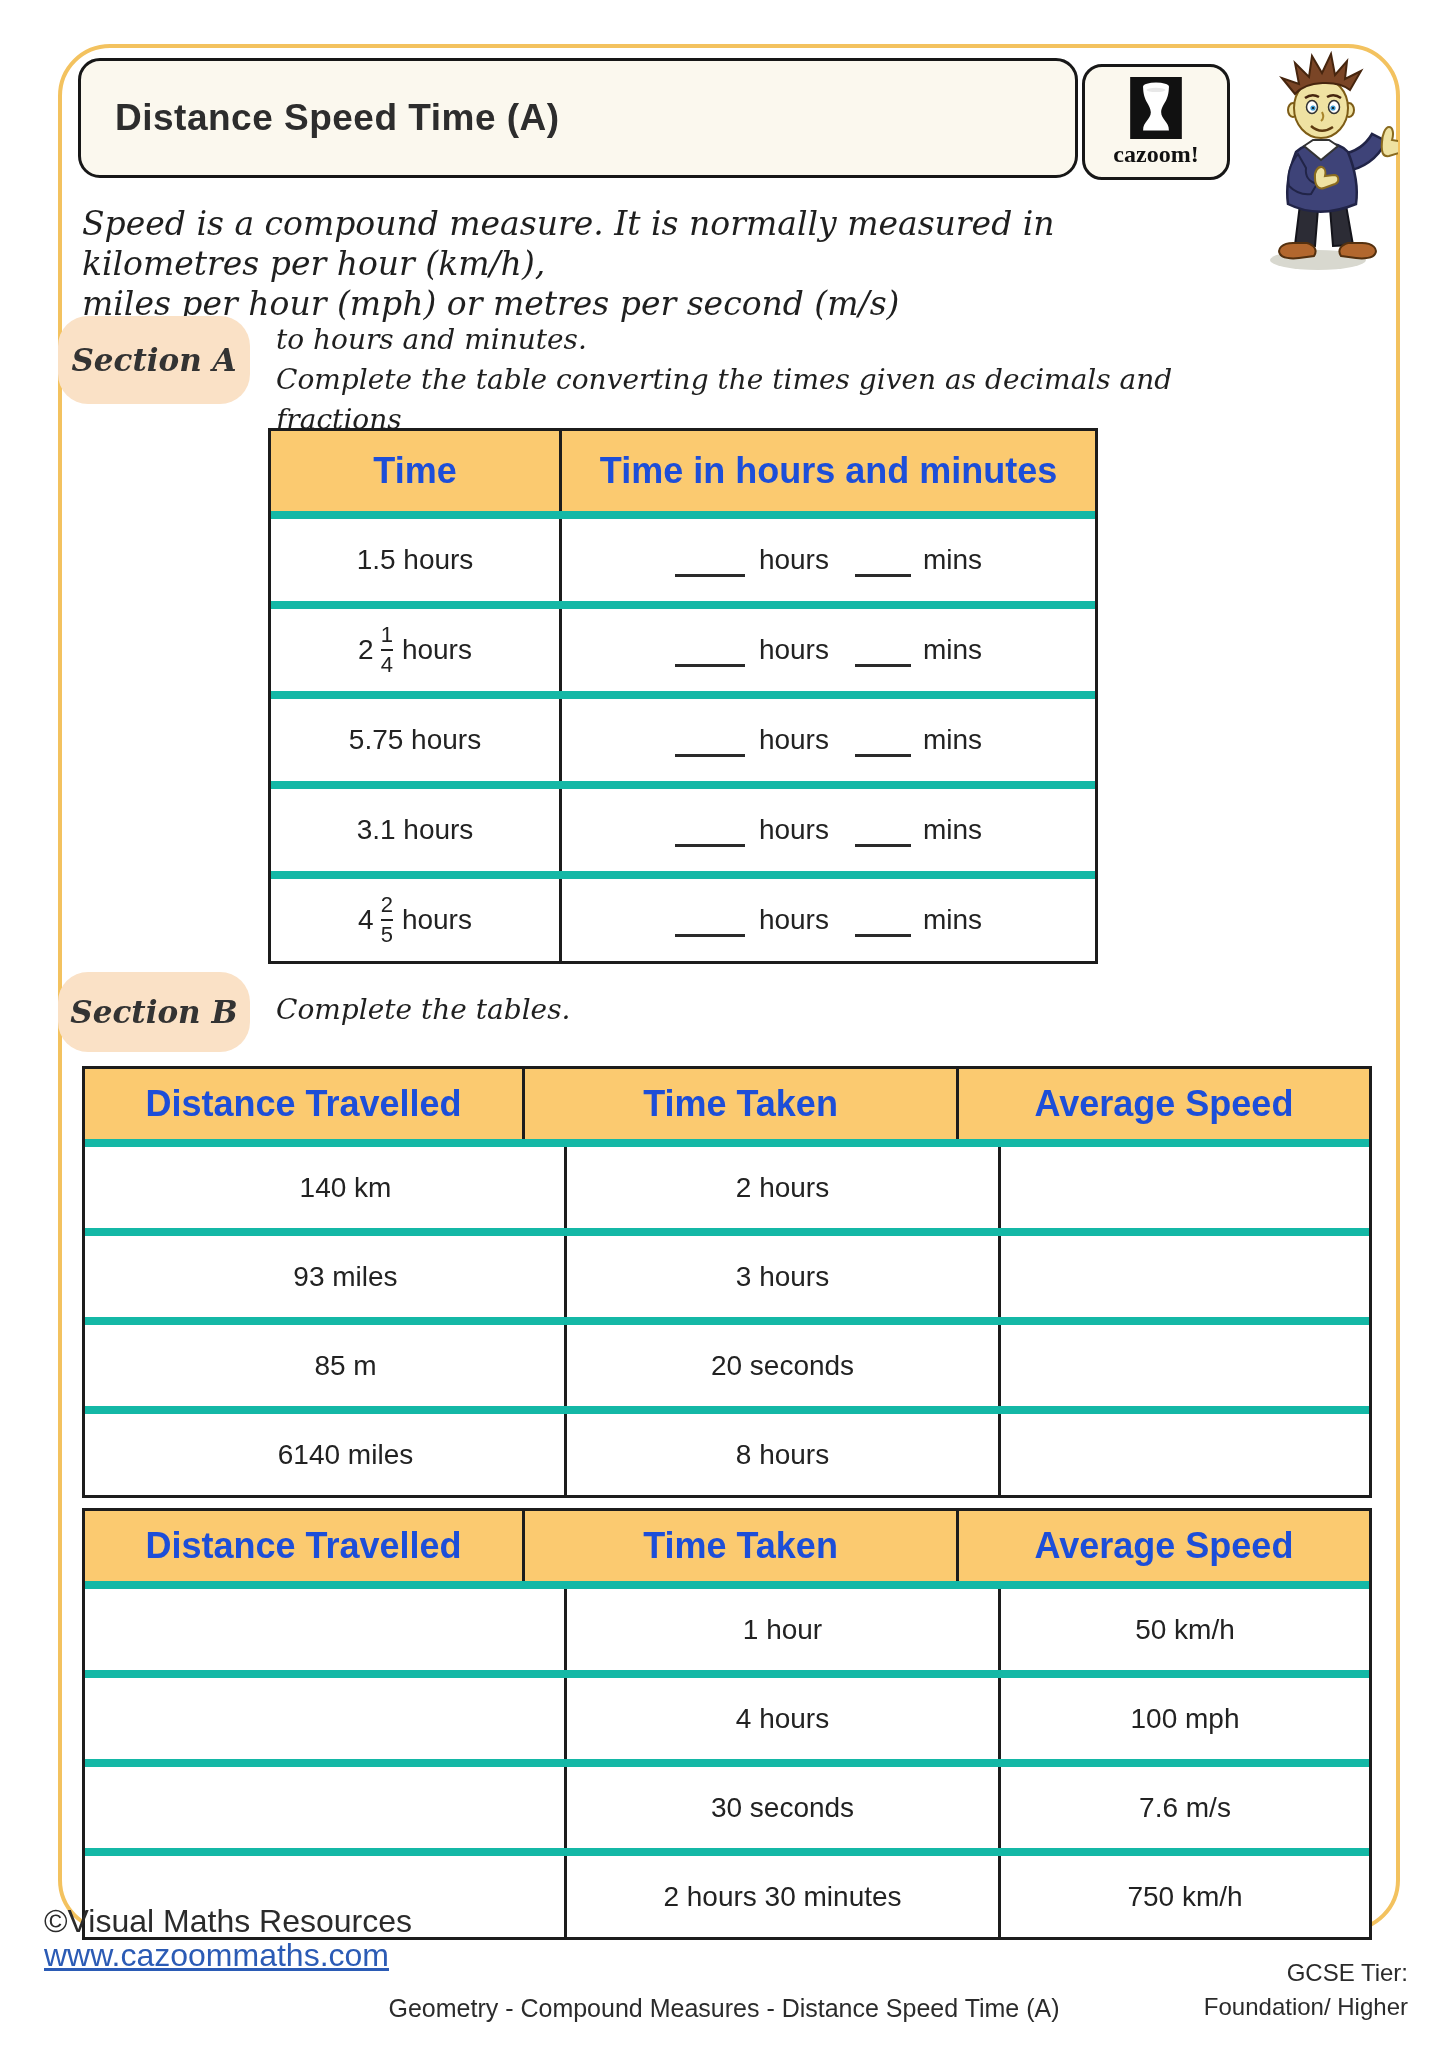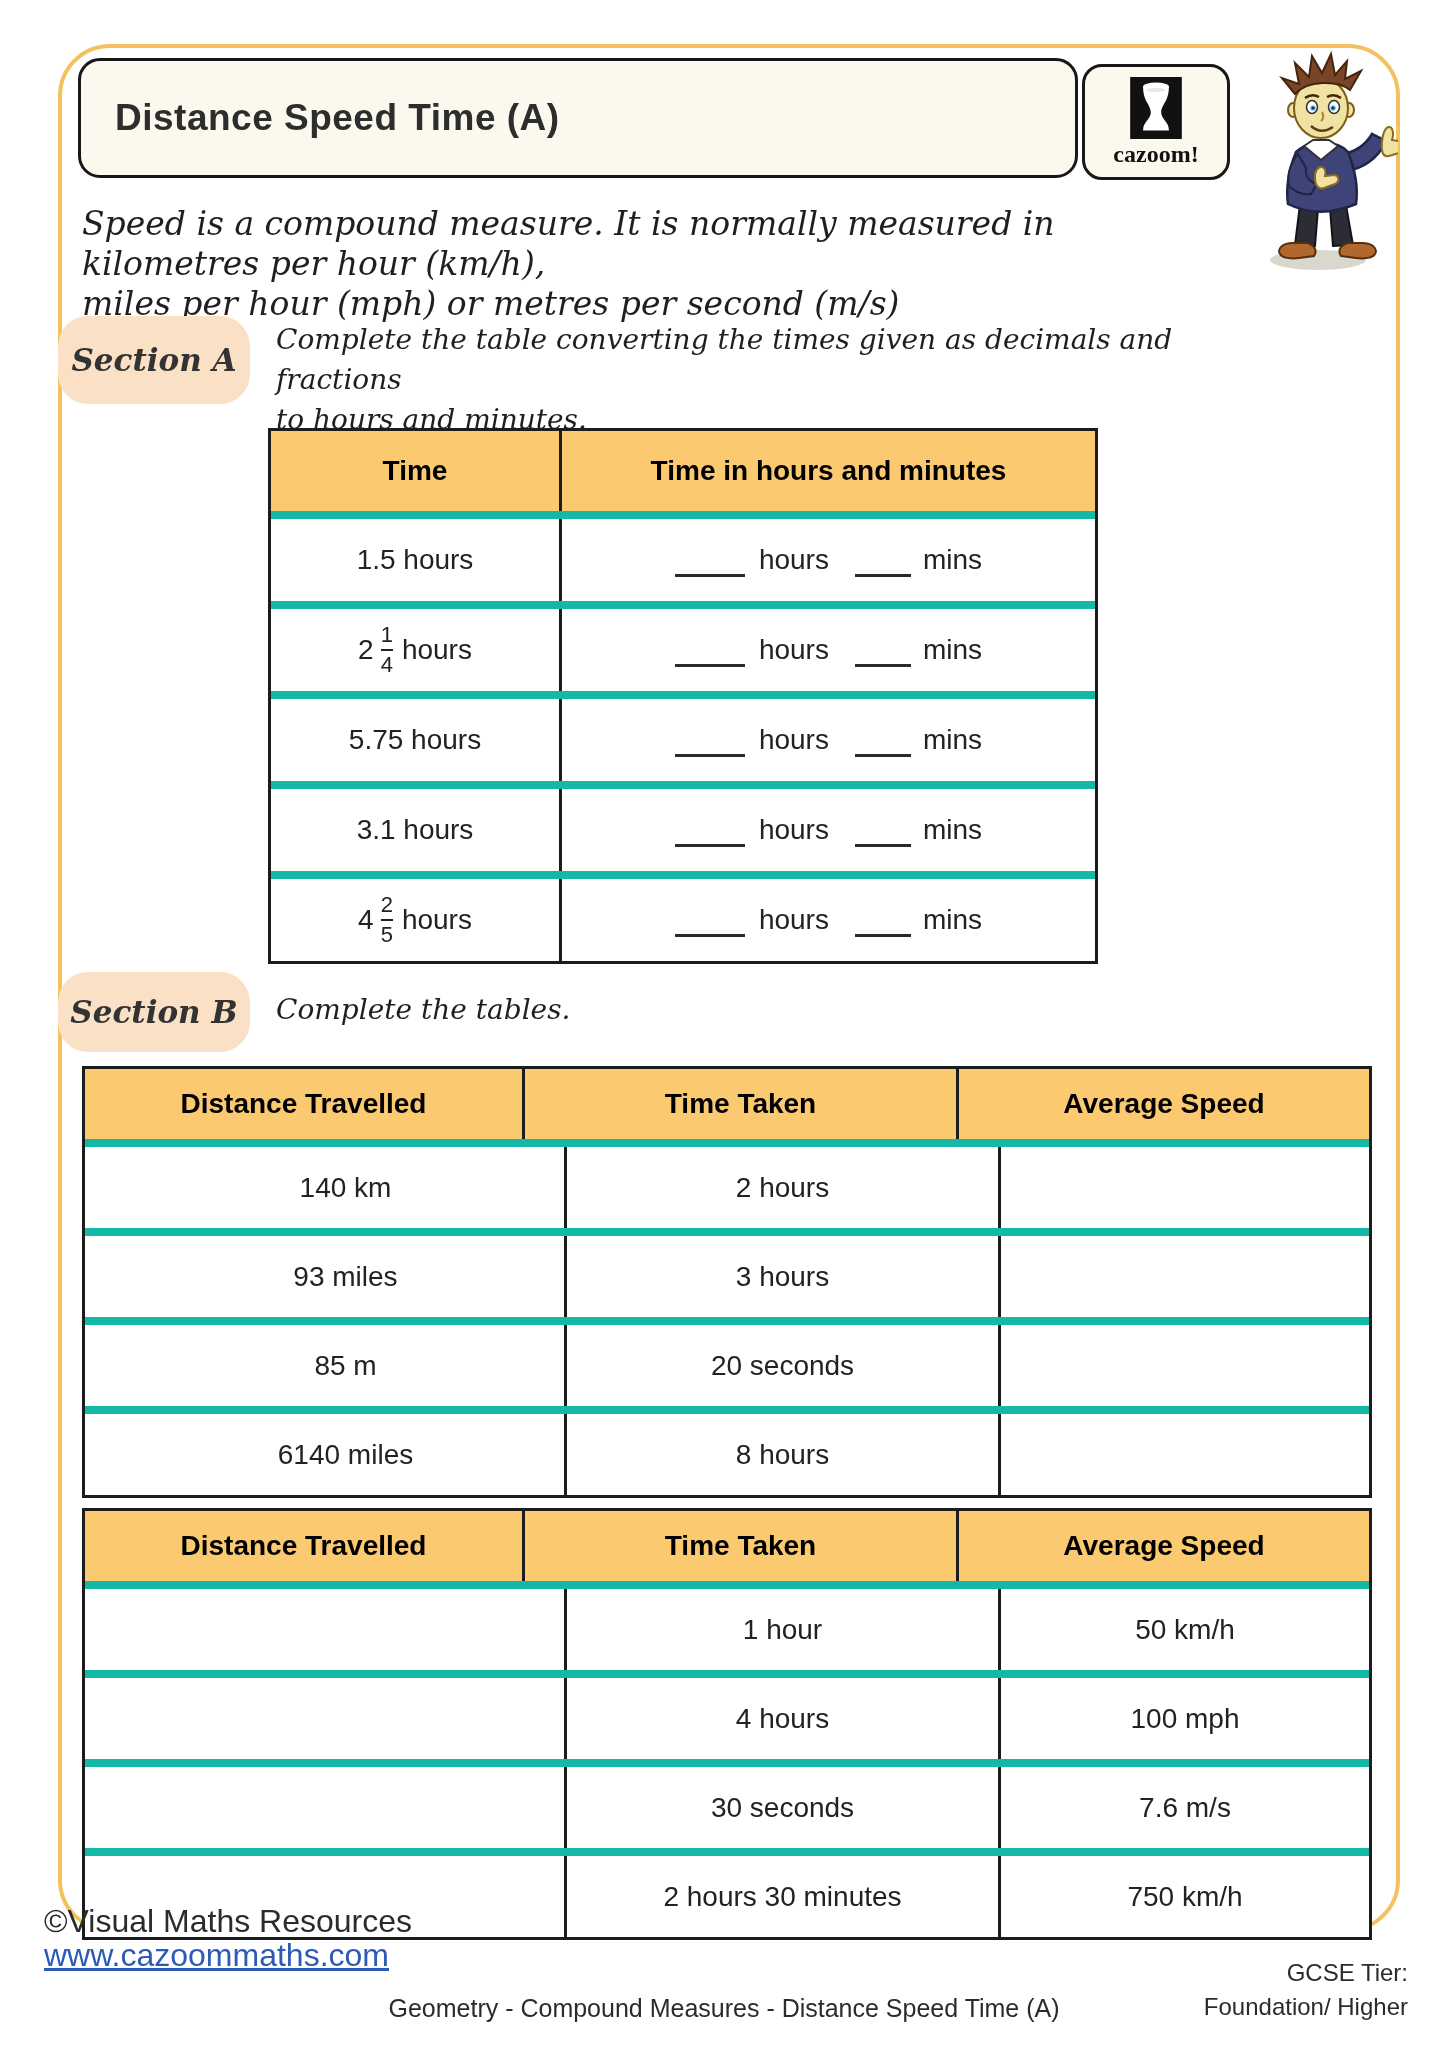--- a/index.html
+++ b/index.html
@@ -56,21 +56,21 @@
     font-family:"DejaVu Serif", serif; font-style:italic;
     font-size:28px; line-height:40px; color:#1f1f1f;
   }
   .instruction.a { top:320px; width:920px; }
   .instruction.b { top:990px; width:920px; }
   
   .wtable { position:absolute; background:#ffffff; border:3px solid #1c1c1c; box-sizing:content-box; }
   .thead { display:grid; background:#FBCA70; }
   .trow  { display:grid; border-top:8px solid #14b8a6; background:#ffffff; }
   .th, .td { display:flex; align-items:center; justify-content:center; box-sizing:border-box; }
-  .th { font-weight:bold; font-size:28px; color:#000000; }
+  .th { font-weight:bold; font-size:36px; color:#1d4ed8; }
   .td { font-size:28px; color:#222222; }
   .th + .th, .td + .td { border-left:3px solid #1c1c1c; }
   
   #tableA { left:268px; top:428px; width:824px; }
   #tableA .thead { grid-template-columns:288px 1fr; height:80px; }
   #tableA .trow  { grid-template-columns:288px 1fr; height:82px; }
   
   .frac-group { display:flex; align-items:center; }
   .frac-whole { font-size:28px; margin-right:7px; }
   .frac { display:inline-flex; flex-direction:column; align-items:center; line-height:1; font-size:22px; margin-right:9px; }
@@ -158,22 +158,22 @@
 
   <div class="intro">
     <div>Speed is a compound measure. It is normally measured in kilometres per hour (km/h),</div>
     <div>miles per hour (mph) or metres per second (m/s)</div>
   </div>
 
   <div class="section-pill a">
     <span>Section A</span>
   </div>
   <div class="instruction a">
+    <div>to hours and minutes.</div>
     <div>Complete the table converting the times given as decimals and fractions</div>
-    <div>to hours and minutes.</div>
   </div>
 
   <div class="wtable" id="tableA">
     <div class="thead">
       <div class="th">Time</div>
       <div class="th">Time in hours and minutes</div>
     </div>
 
     <div class="trow">
       <div class="td">1.5 hours</div>

